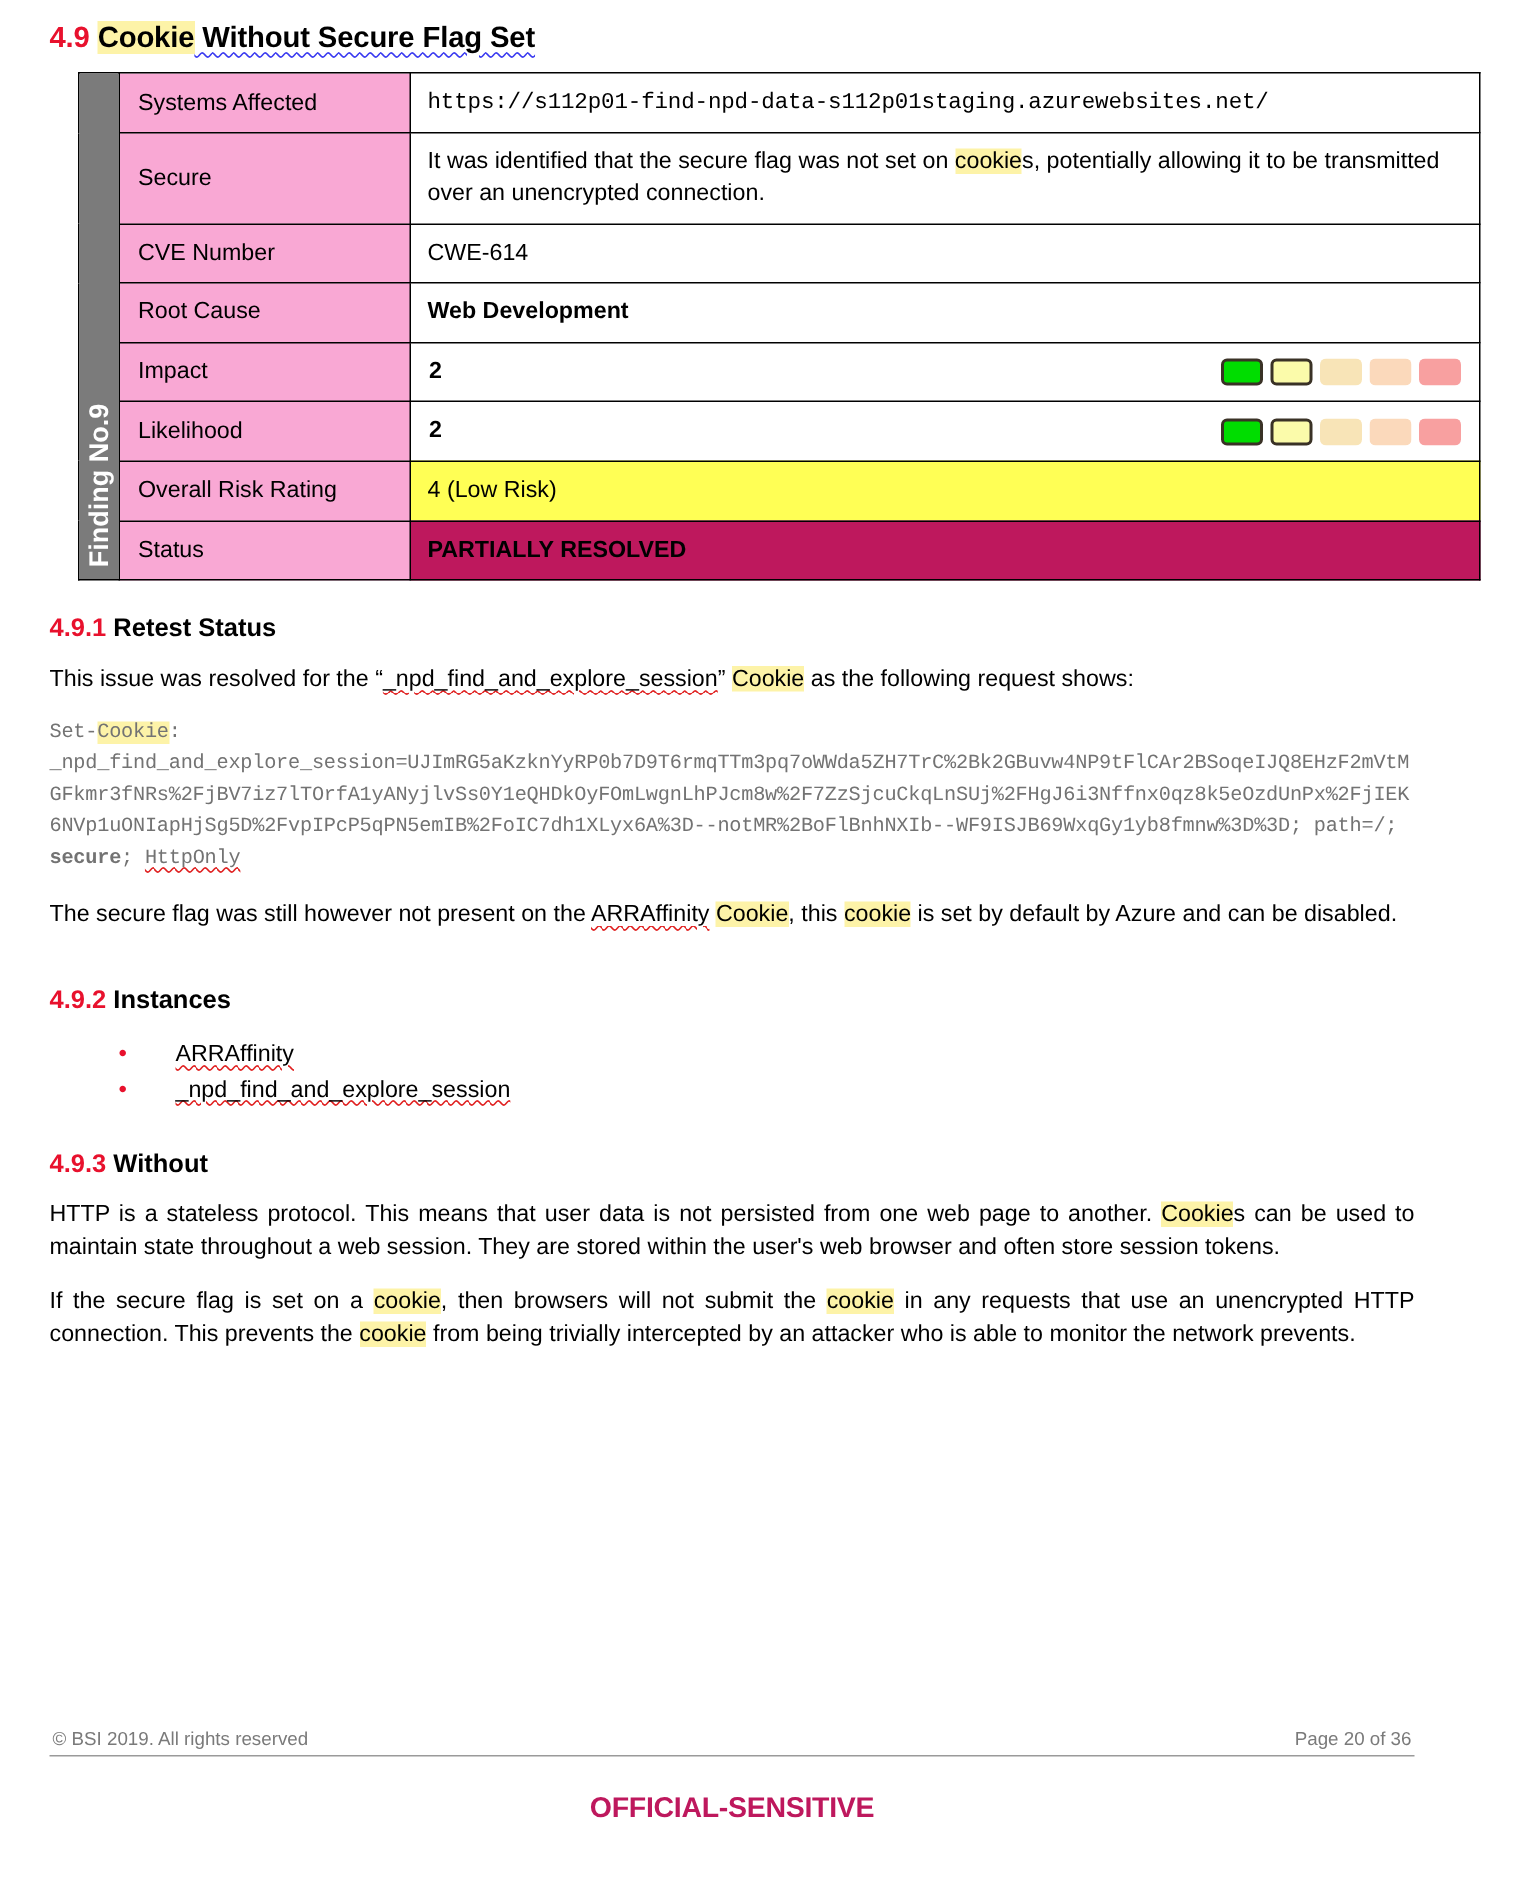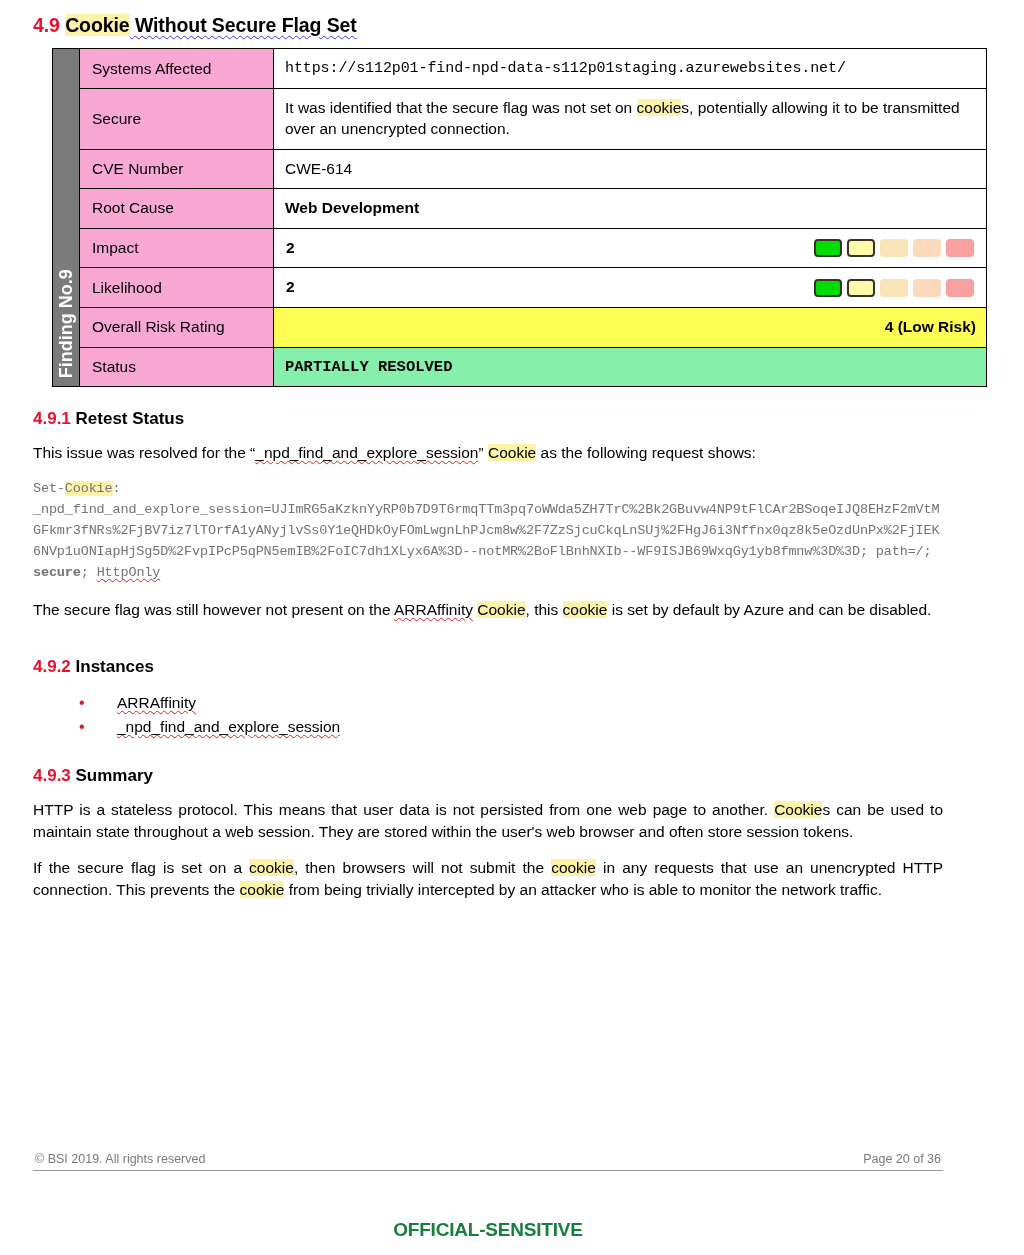--- a/index.html
+++ b/index.html
@@ -106,22 +106,22 @@
     background: #ffffff;
     margin-left: 12px;
   }
   td.value-cell.mono {
     font-family: "Liberation Mono", "DejaVu Sans Mono", monospace;
     font-size: 15px;
     line-height: 1.42;
     letter-spacing: -0.1px;
   }
   .bold { font-weight: bold; }
-  td.value-yellow { background: #ffff55; font-weight: bold; text-align: right; }
-  td.value-orange { background: #86efac; font-weight: bold; font-family: Liberation Mono, monospace; }
+  td.value-yellow { background: #ffff55; font-weight: normal; }
+  td.value-orange { background: #be185d; font-weight: bold; }
 
   .rating-row { display: flex; align-items: center; width: 100%; }
   .rating-num { font-weight: bold; font-size: 15.5px; flex: 1 1 auto; padding-left: 1px; }
   .swatches { display: flex; gap: 5px; padding-right: 2px; }
   .sw {
     width: 28px; height: 18px;
     border-radius: 4px;
     border: 2px solid transparent;
   }
 
@@ -180,23 +180,23 @@
     padding: 0 2px 4px 2px;
   }
   .footer-rule {
     border-top: 1.1px solid #9a9a9a;
     width: 100%;
   }
   .classification {
     text-align: center;
     font-size: 19px;
     font-weight: bold;
-    color: #15803d;
+    color: #be185d;
     letter-spacing: -0.2px;
-    margin-top: 48px;
+    margin-top: 24px;
   }
 </style>
 </head>
 <body>
 
 <div class="page">
 
   <h2 class="h2">
     <span class="num">4.9</span><span> </span><span class="hl">Cookie</span><span class="squiggle"> Without Secure Flag Set</span>
   </h2>
@@ -286,26 +286,26 @@
   <h3 class="h3">
     <span class="num">4.9.2</span><span> Instances</span>
   </h3>
 
   <ul class="instances">
     <li><span class="squiggle-red">ARRAffinity</span></li>
     <li><span class="squiggle-red">_npd_find_and_explore_session</span></li>
   </ul>
 
   <h3 class="h3">
-    <span class="num">4.9.3</span><span> Summary</span>
+    <span class="num">4.9.3</span><span> Without</span>
   </h3>
 
   <p class="body first"><span>HTTP is a stateless protocol. This means that user data is not persisted from one web page to another. </span><span class="hl">Cookie</span><span>s can be used to maintain state throughout a web session. They are stored within the user's web browser and often store session tokens.</span></p>
 
-  <p class="body"><span>If the secure flag is set on a </span><span class="hl">cookie</span><span>, then browsers will not submit the </span><span class="hl">cookie</span><span> in any requests that use an unencrypted HTTP connection. This prevents the </span><span class="hl">cookie</span><span> from being trivially intercepted by an attacker who is able to monitor the network traffic.</span></p>
+  <p class="body"><span>If the secure flag is set on a </span><span class="hl">cookie</span><span>, then browsers will not submit the </span><span class="hl">cookie</span><span> in any requests that use an unencrypted HTTP connection. This prevents the </span><span class="hl">cookie</span><span> from being trivially intercepted by an attacker who is able to monitor the network prevents.</span></p>
 
   <div class="footer">
     <div class="footer-row">
       <span>© BSI 2019. All rights reserved</span>
       <span>Page 20 of 36</span>
     </div>
     <div class="footer-rule"></div>
     <div class="classification">OFFICIAL-SENSITIVE</div>
   </div>
 

